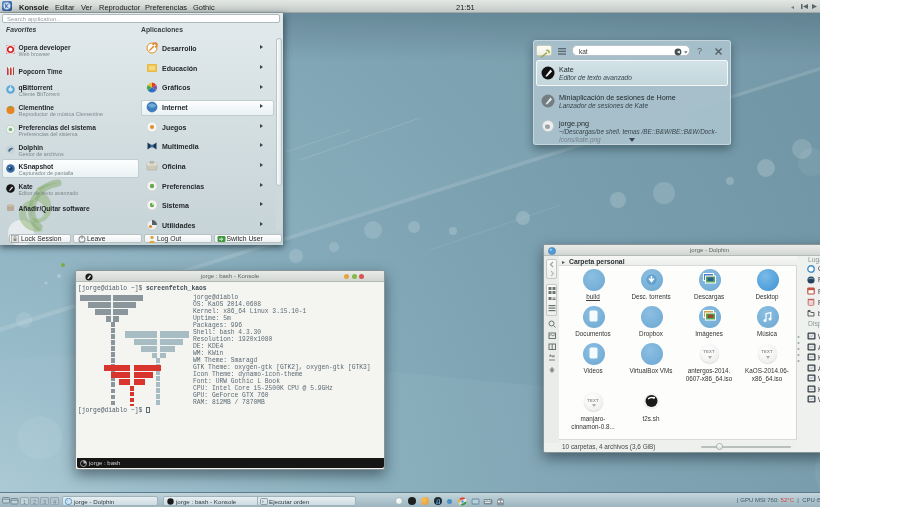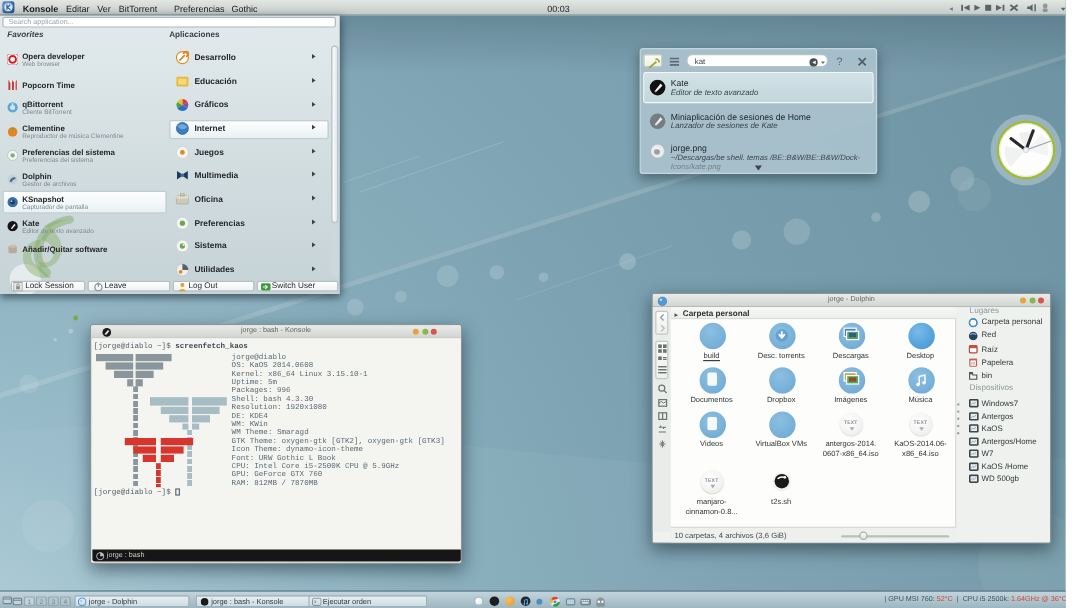--- a/index.html
+++ b/index.html
@@ -1,18 +1,18 @@
 <!DOCTYPE html>
 <html><head>
 <meta charset="utf-8">
 <style>
   * { margin:0; padding:0; box-sizing:border-box; }
   html,body { width:900px; height:507px; overflow:hidden; }
   body { font-family:"Liberation Sans", sans-serif; position:relative; }
-  #scene { position:absolute; top:0; left:0; width:888px; height:507px; overflow:hidden;
+  #scene { position:absolute; top:0; left:0; width:820px; height:507px; overflow:hidden;
     background:radial-gradient(circle 1100px at -30px 560px, #b2ced9 0%, #98bcca 18%, #86acbb 38%, #7ba1b1 58%, #759baa 75%, #7095a5 90%, #6d92a2 100%);text-decoration:underline; }
   .abs { position:absolute; }
 
   
   #menubar { position:absolute; top:0; left:0; width:900px; height:13px;
     background:linear-gradient(#e3e7e4, #cdd3d0 70%, #c3c9c6);
     border-bottom:1px solid #9fa8a6; font-size:7.5px; color:#1c1c1c; }
   #menubar .mi { position:absolute; top:2.5px; }
 
   
@@ -121,24 +121,24 @@
   <div id="menubar">
     <div class="abs" style="left:2px;top:1px;width:10px;height:10px;border-radius:2px;background:radial-gradient(circle at 35% 35%, #7aa8d8, #2e5d9e 70%, #1d4070);"></div>
     <svg class="abs" style="left:2px;top:1px;" width="10" height="10">
         <circle cx="5" cy="5" r="3.4" fill="#dce8f4"></circle>
         <path d="M5,5 m-3.4,0 a3.4,3.4 0 0 1 6.8,0" fill="none" stroke="#8fb4dc" stroke-width="0.8"></path>
         <path d="M3.8,2.8 v4.4 M6.6,2.9 L4.2,5 l2.5,2.2" stroke="#2e5d9e" stroke-width="1" fill="none"></path>
       </svg>
     <span class="mi" style="left:19px;font-weight:bold;">Konsole</span>
     <span class="mi" style="left:55px;">Editar</span>
     <span class="mi" style="left:81px;">Ver</span>
-    <span class="mi" style="left:99px;">BitTorrent</span>
+    <span class="mi" style="left:99px;">Reproductor</span>
     <span class="mi" style="left:145px;">Preferencias</span>
     <span class="mi" style="left:193px;">Gothic</span>
-    <span class="mi" style="left:456px;color:#222;">00:03</span>
+    <span class="mi" style="left:456px;color:#222;">21:51</span>
     <svg class="abs" style="left:788px;top:2px;" width="104" height="9" viewBox="0 0 104 9" fill="#5c6365">
       <path d="M3,5.5 l3,-1.5 0,3 z" opacity="0.8"></path>
       <g>
         <rect x="13" y="2" width="1.5" height="5"></rect>
           <path d="M20,2 l-5,2.5 5,2.5 z"></path>
         <path d="M24,2 l5,2.5 -5,2.5 z"></path>
         <rect x="33" y="2" width="5" height="5"></rect>
         <path d="M42,2 l5,2.5 -5,2.5 z"></path>
           <rect x="47.5" y="2" width="1.5" height="5"></rect>
         <path d="M54,2.2 l6,4.6 M54,6.8 l6,-4.6" stroke="#5c6365" stroke-width="1.6" fill="none"></path>

